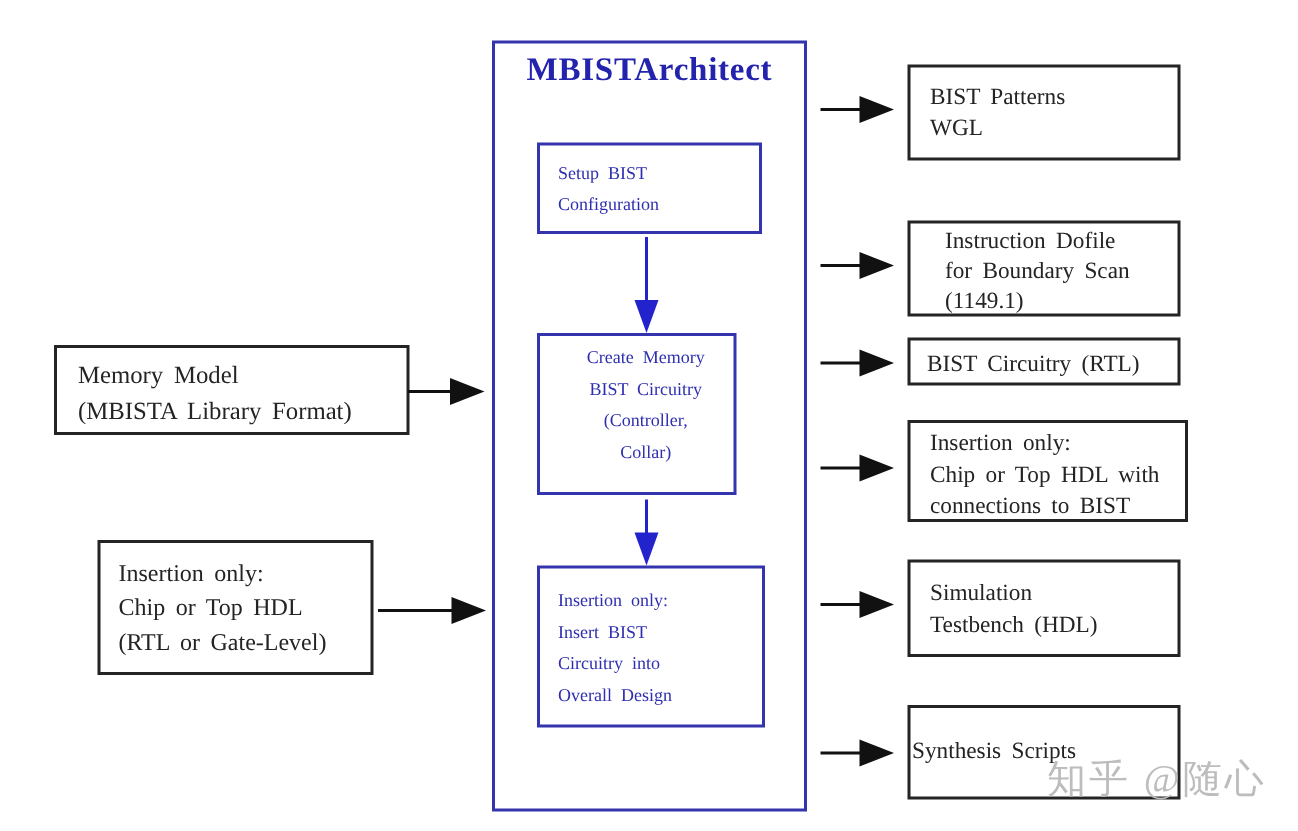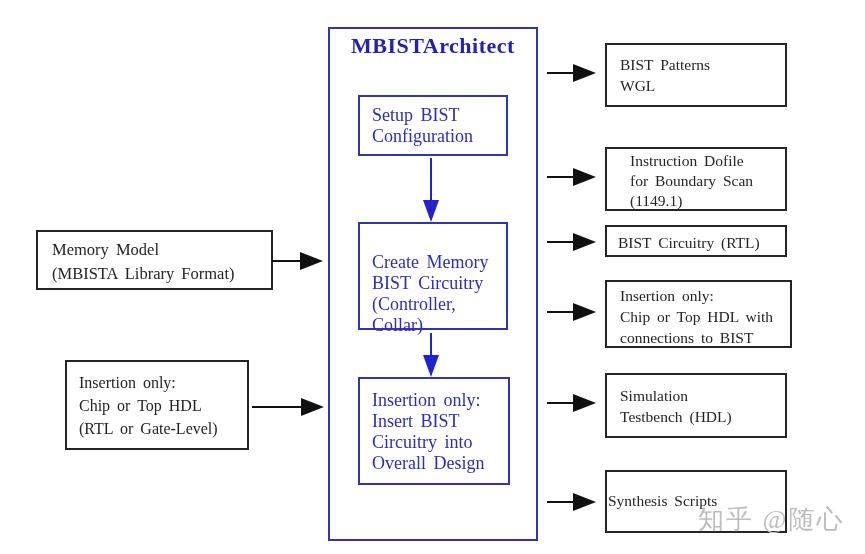--- a/index.html
+++ b/index.html
@@ -33,27 +33,27 @@
     font-size: 22px;
     font-weight: bold;
     letter-spacing: 0.5px;
     white-space: pre;
   }
   .step {
     position: absolute;
     border: 2px solid #3434ae;
     color: #2e2eb0;
     background: #ffffff;
-    font-size: 18px;
+    font-size: 12px;
     line-height: 21px;
     word-spacing: 3px;
     white-space: pre;
   }
   .step-1 { left: 358px; top: 95px;  width: 150px; height: 61px;  padding: 8px 0 0 12px; }
-  .step-2 { left: 358px; top: 222px; width: 150px; height: 108px; padding: 28px 0 0 12px; }
+  .step-2 { left: 358px; top: 222px; width: 133px; height: 108px; padding: 4px 0 0 12px; text-align: center; }
   .step-3 { left: 358px; top: 377px; width: 152px; height: 108px; padding: 11px 0 0 12px; }
 
   
   .v-line {
     position: absolute;
     width: 2px;
     background: #2323cd;
   }
   .v-head {
     position: absolute;

